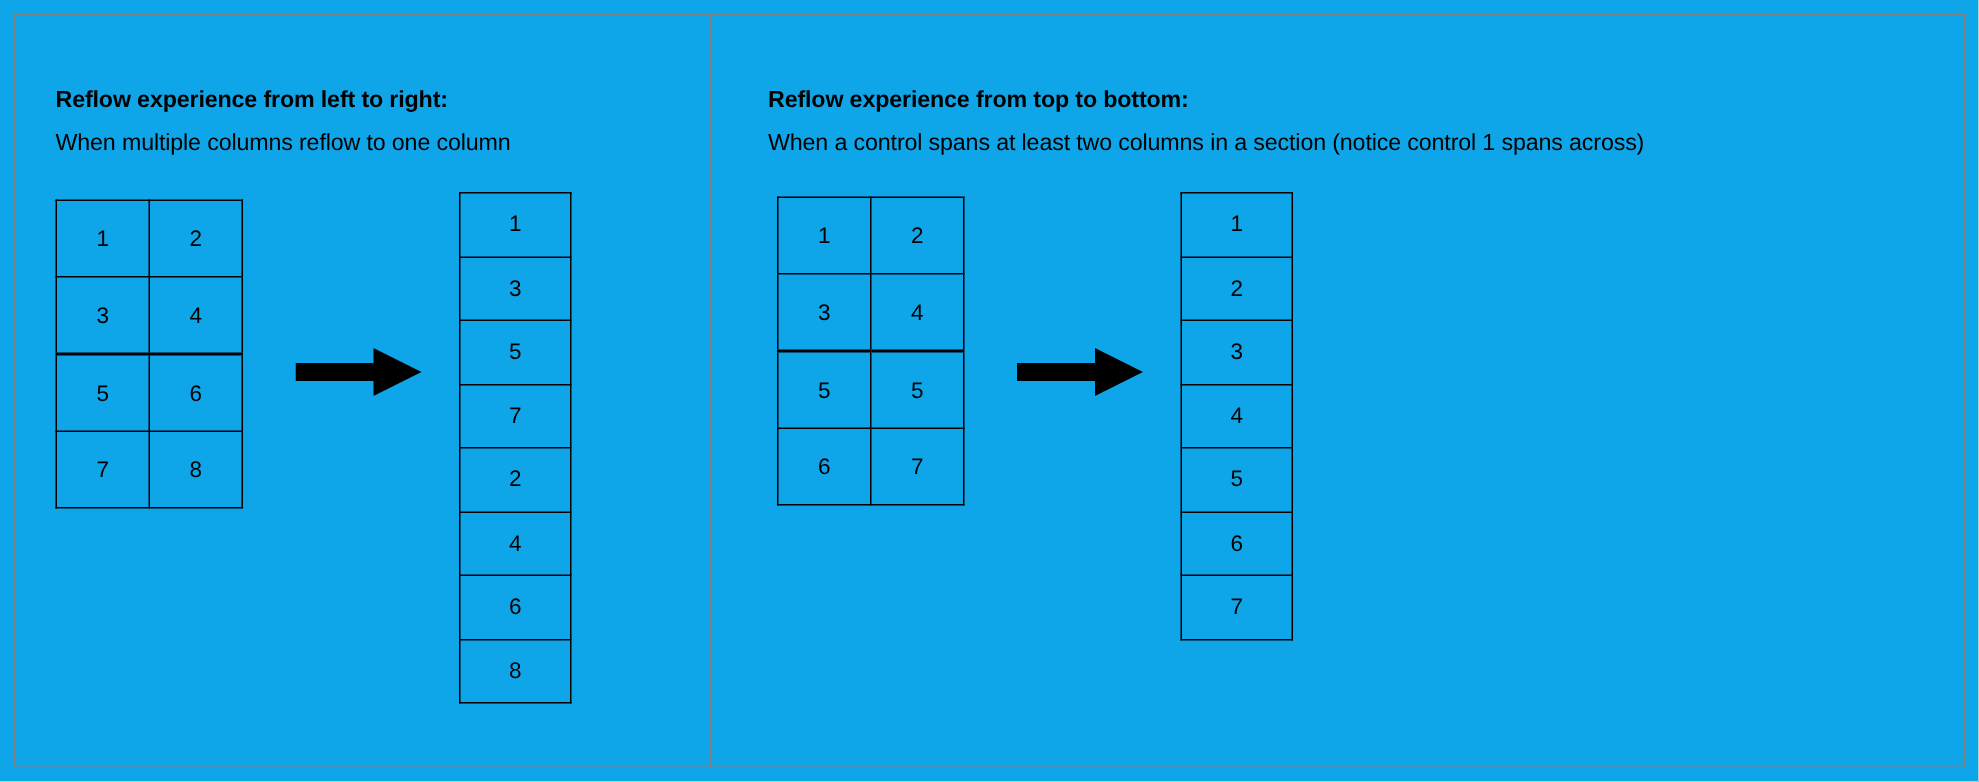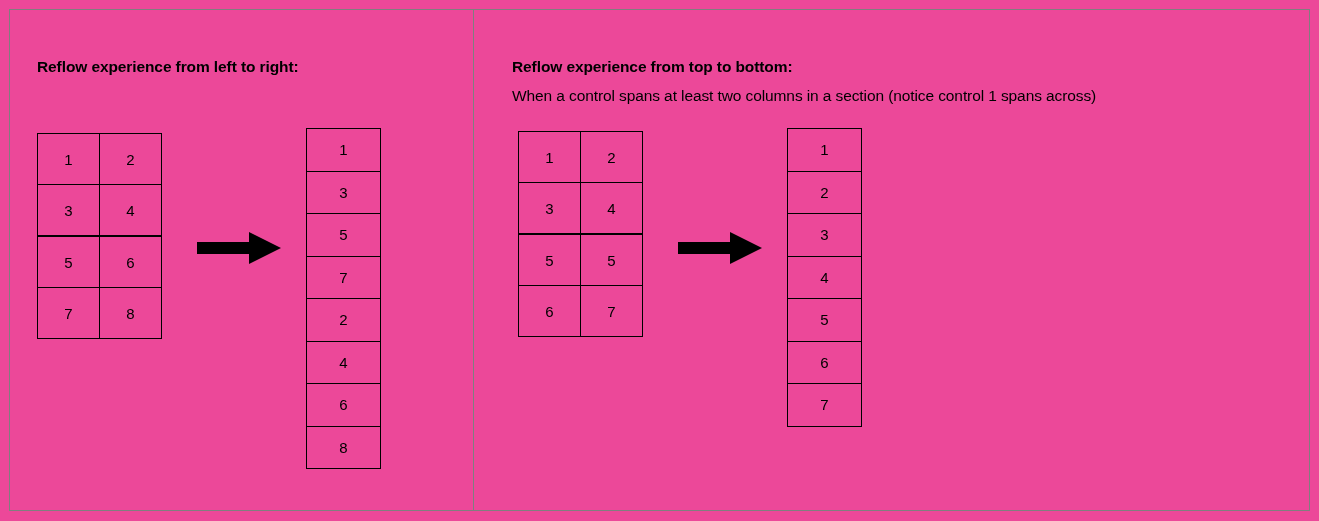--- a/index.html
+++ b/index.html
@@ -10,21 +10,21 @@
   }
   body {
     font-family: "Liberation Sans", "DejaVu Sans", sans-serif;
     color: #000000;
   }
 
   .canvas {
     position: relative;
     width: 1319px;
     height: 521px;
-    background: #ec4899;
+    background: #0ea5e9;
     overflow: hidden;
   }
 
   
   .outer-frame {
     position: absolute;
     left: 9px;
     top: 9px;
     width: 1301px;
     height: 502px;
@@ -132,20 +132,21 @@
 
 <div class="canvas">
 
   <div class="outer-frame"></div>
   <div class="panel-divider"></div>
 
   <div class="panel panel-left">
 
     <div class="heading">Reflow experience from left to right:</div>
 
+    <div class="subheading">When multiple columns reflow to one column</div>
 
     <table class="grid-table grid-left">
       <tbody>
         <tr>
           <td>1</td>
           <td>2</td>
         </tr>
         <tr>
           <td>3</td>
           <td>4</td>

